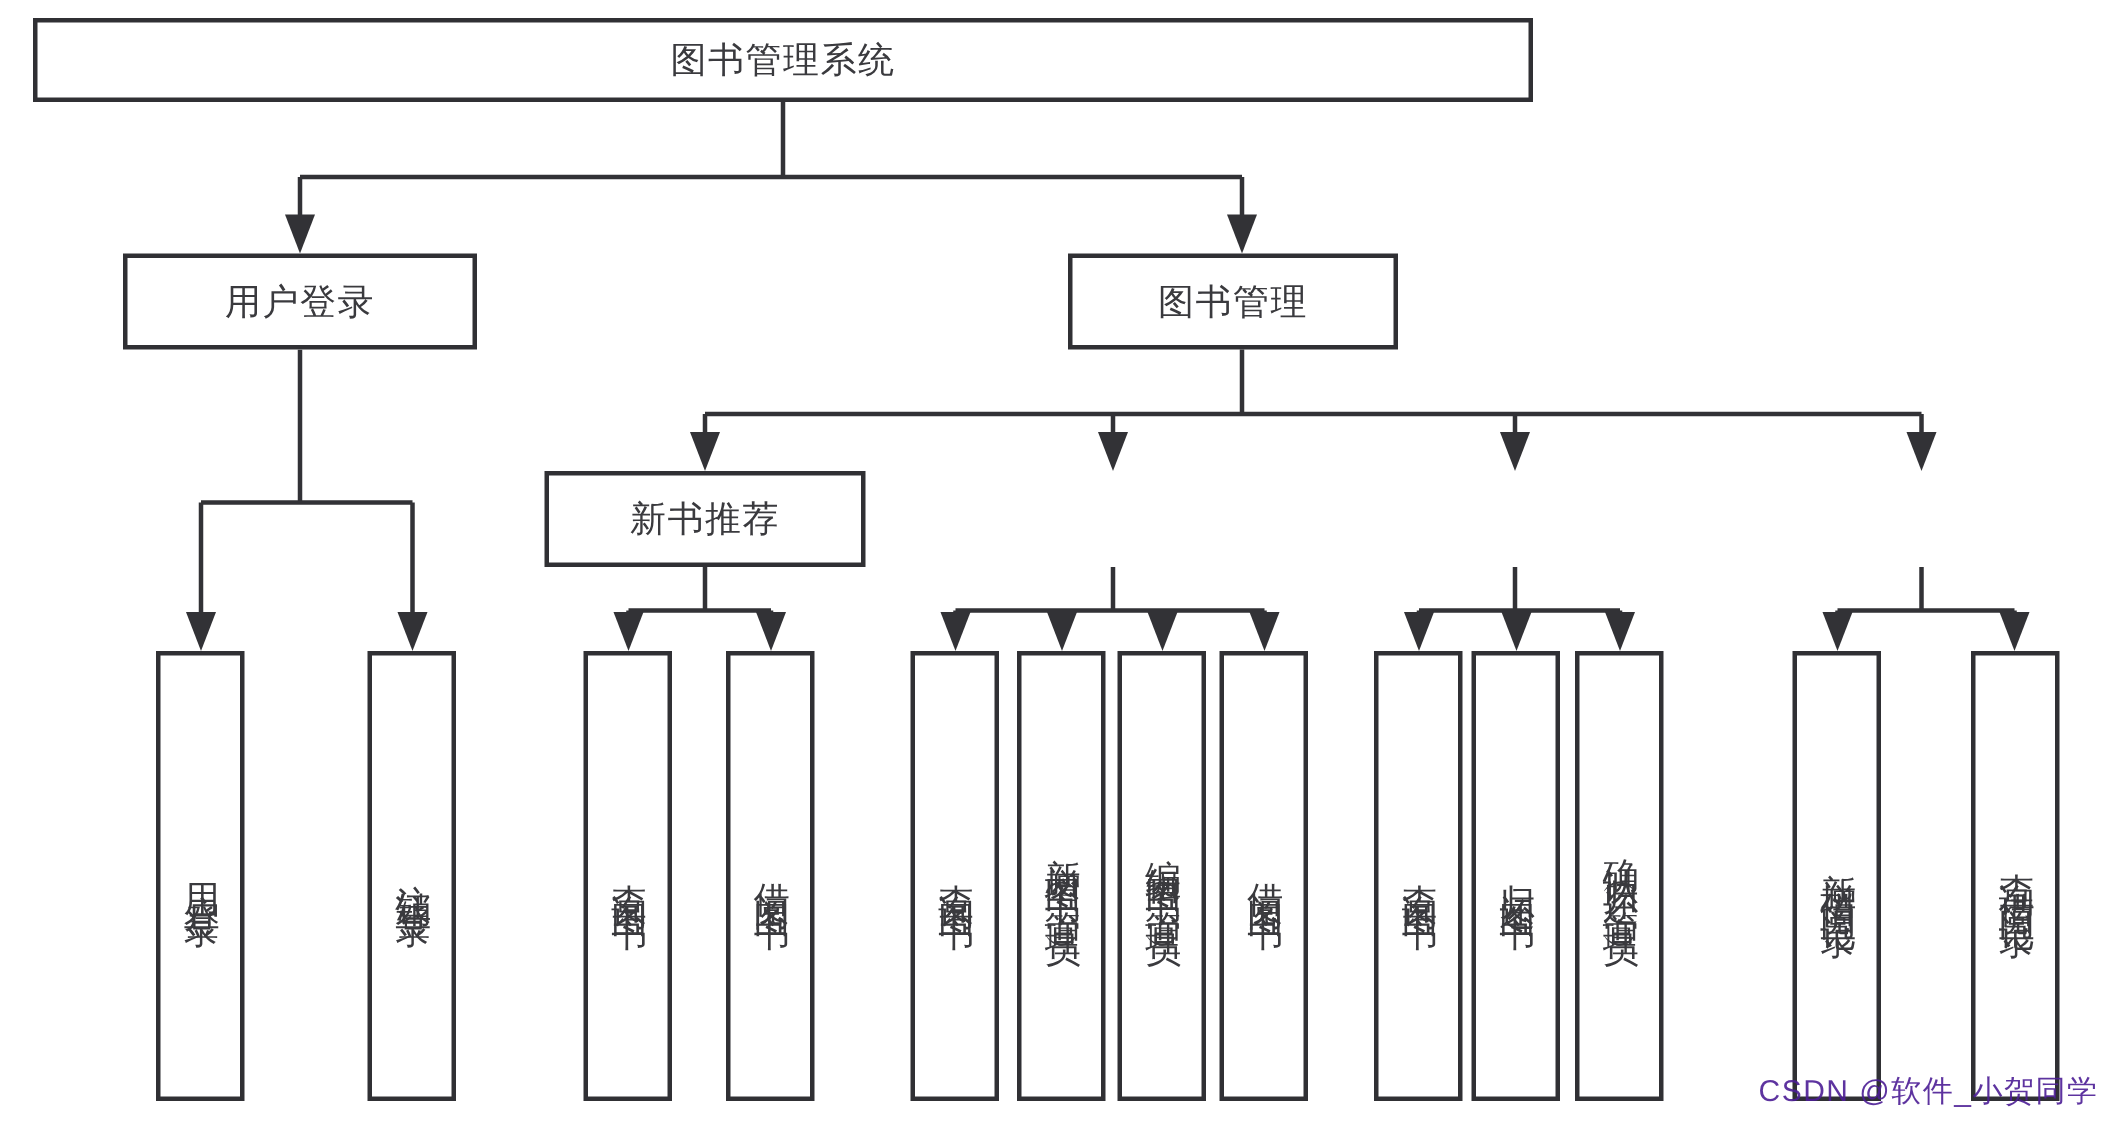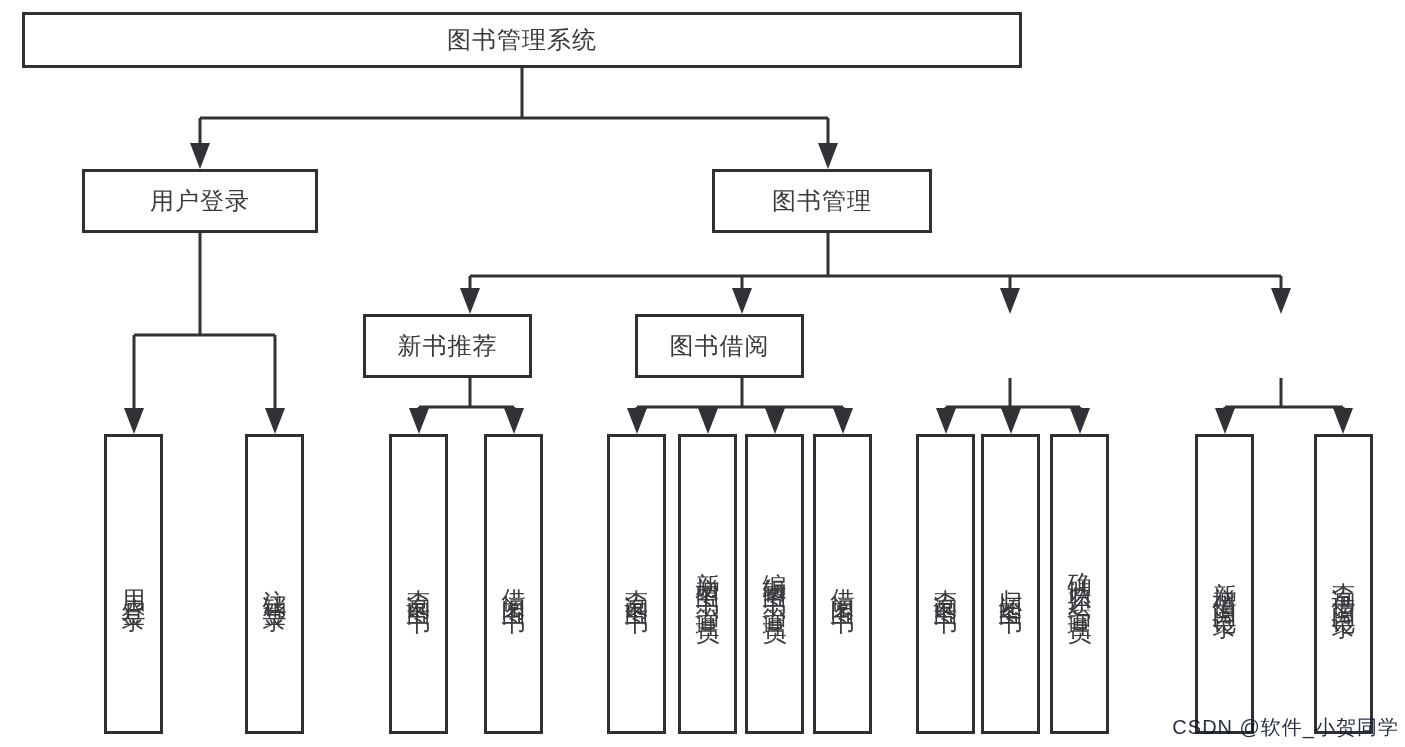--- a/index.html
+++ b/index.html
@@ -26,21 +26,21 @@
     display: flex;
     align-items: center;
     justify-content: center;
     text-align: center;
   }
   .hbox { font-size: 24px; letter-spacing: 1px; }
   .root { left: 22px;  top: 12px;  width: 1000px; height: 56px; }
   .l2   { top: 169px; height: 64px; }
   .l2.user-login { left: 82px;  width: 236px; }
   .l2.book-mgmt  { left: 712px; width: 220px; }
-  .l3   { top: 314px; height: 64px; width: 169px; }
+  .l3   { top: 314px; height: 64px; width: 214px; }
   .l3.s0 { left: 363px;  }
   .l3.s1 { left: 635px;  }
   .l3.s2 { left: 903px;  }
   .l3.s3 { left: 1174px; }
   .leaf {
     top: 434px;
     width: 59px;
     height: 300px;
     writing-mode: vertical-rl;
     text-orientation: mixed;
@@ -59,21 +59,21 @@
   .leaf.d0 { left: 916px;  }
   .leaf.d1 { left: 981px;  }
   .leaf.d2 { left: 1050px; }
   .leaf.e0 { left: 1195px; }
   .leaf.e1 { left: 1314px; }
   .watermark {
     position: absolute;
     right: 6px;
     bottom: 6px;
     font-size: 20px;
-    color: #0f172a;
+    color: #4c1d95;
     opacity: 0.9;
     z-index: 5;
     letter-spacing: 1px;
   }
 </style>
 </head>
 <body>
 
 <div class="canvas">
 
@@ -119,21 +119,20 @@
       <polygon points="1333,408 1353,408 1343,434"></polygon>
     </g>
   </svg>
 
   <div class="box hbox root">图书管理系统</div>
 
   <div class="box hbox l2 user-login">用户登录</div>
   <div class="box hbox l2 book-mgmt">图书管理</div>
 
   <div class="box hbox l3 s0">新书推荐</div>
-  <div class="box hbox l3 s1">图书借阅</div>
 
   <div class="box leaf a0">用户登录</div>
   <div class="box leaf a1">注销登录</div>
 
   <div class="box leaf b0">查询图书</div>
   <div class="box leaf b1">借阅图书</div>
 
   <div class="box leaf c0">查询图书</div>
   <div class="box leaf c1">新增图书（管理员）</div>
   <div class="box leaf c2">编辑图书（管理员）</div>

